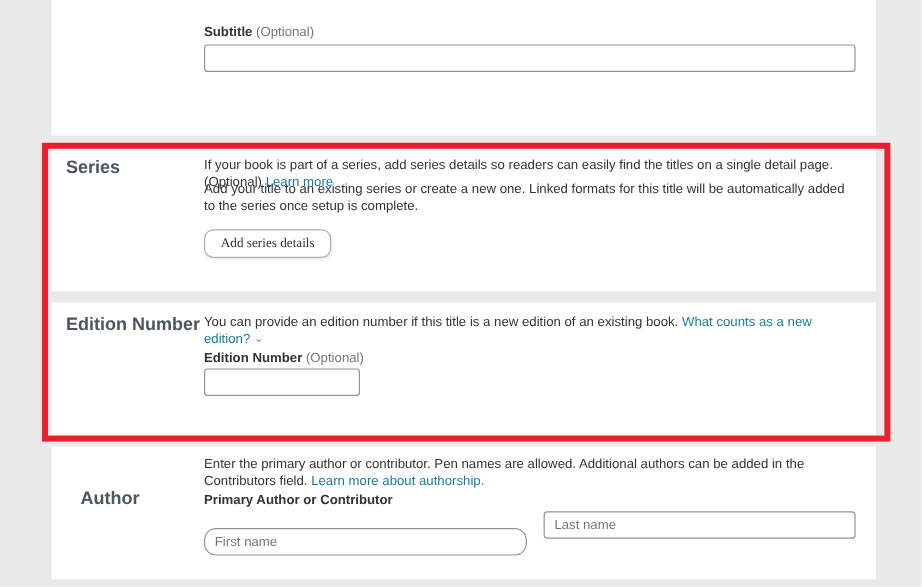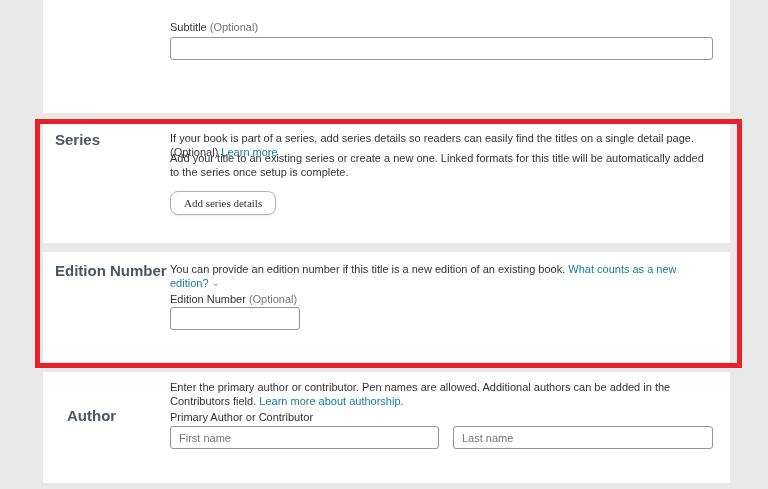--- a/index.html
+++ b/index.html
@@ -32,21 +32,21 @@
   .section-heading{
     position:absolute;left:12px;
     font-size:15px;font-weight:bold;color:var(--heading);
     white-space:nowrap;
   }
   .content{
     position:absolute;left:127px;width:545px;
     font-size:11px;color:var(--text);line-height:14px;
   }
   .field-label{font-size:11px;color:var(--text);}
-  .field-label b{font-weight:normal;}
+  .field-label b{font-weight:bold;}
   .optional{color:var(--muted);font-weight:normal;}
   a.link{color:var(--link);text-decoration:none;cursor:pointer;}
   .chevron{color:#8a9aa5;font-size:10px;margin-left:3px;display:inline-block;transform:translateY(-1px);}
 
   input.txt{
     height:23px;
     border:1px solid var(--input-border);
     border-radius:3px;
     background:#fff;
     font-family:"Liberation Sans",sans-serif;
@@ -115,19 +115,19 @@
 
   <section class="card card-author">
     <h2 class="section-heading" style="top:23px;margin:12px;">Author</h2>
     <p class="content" style="top:-3px;">
       <span>Enter the primary author or contributor. Pen names are allowed. Additional authors can be added in the Contributors field.</span>
       <a class="link">Learn more about authorship.</a>
     </p>
     <div class="content field-label" style="top:38px;">
       <b>Primary Author or Contributor</b>
     </div>
-    <input class="txt" type="text" style="position: absolute; left: 127px; top: 54px; width: 269px;" placeholder="First name">
+    <input class="txt" type="text" style="position: absolute; left: 127px; top: 68px; width: 269px; border-radius: 10px;" placeholder="First name">
     <input class="txt" type="text" style="position: absolute; left: 410px; top: 54px; width: 260px;" placeholder="Last name">
   </section>
 
   <div class="highlight-box"></div>
 
 </div>
 
 </body></html>

